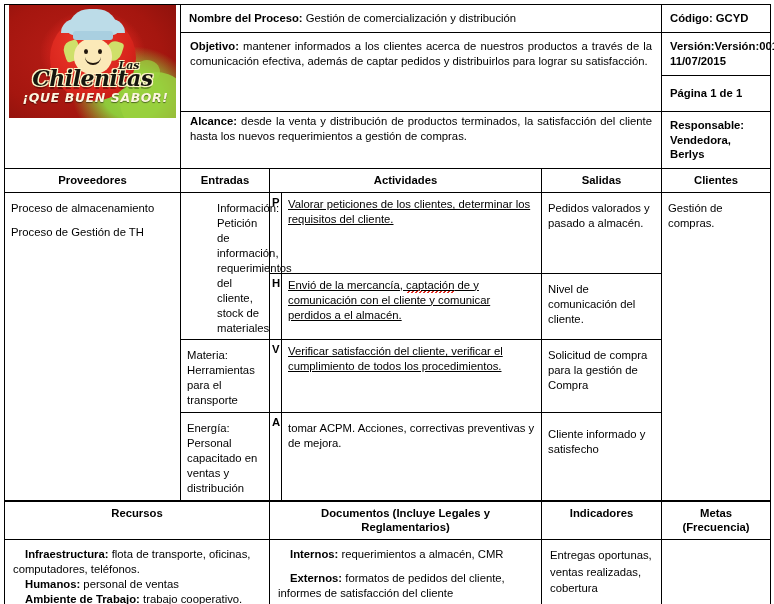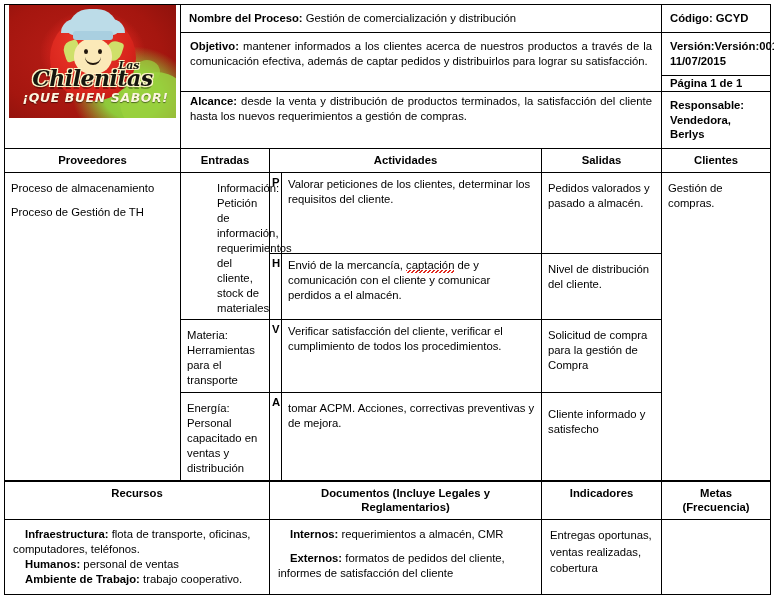--- a/index.html
+++ b/index.html
@@ -168,21 +168,21 @@
 
   
   .cell { font-size: 11.3px; line-height: 1.38; }
   .phva {
     text-align: center;
     font-weight: bold;
     vertical-align: middle;
     font-size: 11.8px;
     padding: 2px !important;
   }
-  .act { vertical-align: middle; }
+  .act { vertical-align: middle; text-decoration: underline; }
   .spell {
     border-bottom: 2px dotted transparent;
     background-image: repeating-linear-gradient(
       135deg, #e02b20 0 1.4px, transparent 1.4px 2.8px);
     background-repeat: repeat-x;
     background-size: 4px 3px;
     background-position: 0 100%;
     padding-bottom: 2px;
   }
 
@@ -244,21 +244,21 @@
       <b>Objetivo:</b>
       <span>mantener informados  a los clientes acerca de nuestros productos  a través de  la comunicación  efectiva,  además   de captar  pedidos  y distribuirlos para lograr su satisfacción.</span>
     </td>
     <td class="hdr-right" style="padding:6px 8px;">
       <div>Versión:Versión:001</div>
       <div>11/07/2015</div>
     </td>
   </tr>
 
   <tr>
-    <td class="hdr-right" style="padding:0 8px;margin-top:36px;">Página 1 de 1</td>
+    <td class="hdr-right" style="padding:10px 8px;margin-top:36px;">Página 1 de 1</td>
   </tr>
 
   <tr>
     <td class="hdr-text just" colspan="4" style="padding:2px 9px;">
       <b>Alcance:</b>
       <span>desde la venta y distribución  de productos  terminados,  la satisfacción del cliente hasta los nuevos  requerimientos  a gestión de compras.</span>
     </td>
     <td class="hdr-right" style="padding:6px 8px;">
       <div>Responsable:</div>
       <div>Vendedora, Berlys</div>
@@ -286,21 +286,21 @@
     <td class="cell" rowspan="4" style="padding-top:8px;">
       <div>Gestión de compras.</div>
     </td>
   </tr>
 
   <tr>
     <td class="phva">H</td>
     <td class="cell act" style="height:58px;">
       <span>Envió de la mercancía, </span><span class="spell">captación</span><span>  de y comunicación con el cliente y comunicar perdidos  a el almacén.</span>
     </td>
-    <td class="cell" style="padding-top:8px;">Nivel de distribución del cliente.</td>
+    <td class="cell" style="padding-top:8px;">Nivel de comunicación del cliente.</td>
   </tr>
 
   <tr>
     <td class="cell" style="padding-top:8px;">Materia: Herramientas  para el transporte</td>
     <td class="phva">V</td>
     <td class="cell act" style="height:58px;">Verificar satisfacción  del cliente, verificar  el cumplimiento  de todos  los procedimientos.</td>
     <td class="cell" style="padding-top:8px;">Solicitud de compra para la gestión de Compra</td>
   </tr>
 
   <tr>

